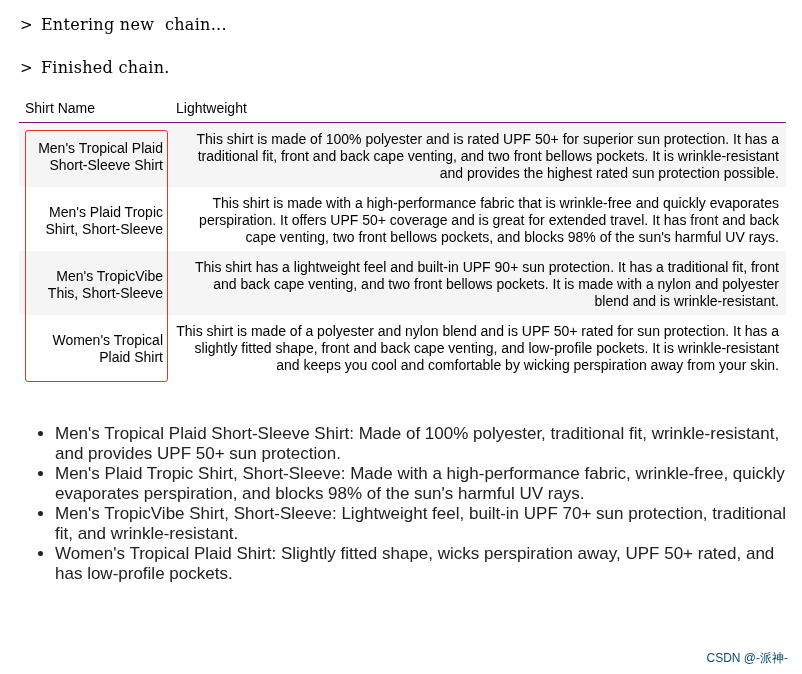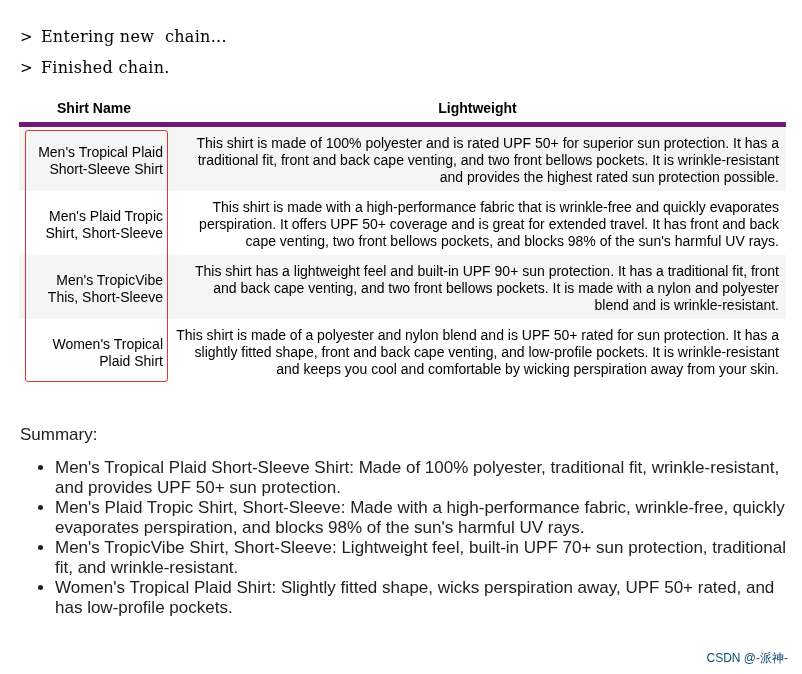--- a/index.html
+++ b/index.html
@@ -1,24 +1,24 @@
 <!DOCTYPE html>
 <html><head>
 <meta charset="utf-8">
 <style>
   html, body { margin: 0; padding: 0; background: #ffffff; }
   body { width: 802px; height: 674px; position: relative; overflow: hidden; color: #000; }
   .log { position: absolute; left: 20px; font-family: "DejaVu Serif", "Liberation Serif", serif; font-size: 16px; letter-spacing: 0.3px; white-space: pre; color: #000; }
   .log .arrow { font-family: "DejaVu Sans", sans-serif; font-size: 15px; margin-right: 8px; }
-  #log1 { top: 27px; }
+  #log1 { top: 15px; }
   #log2 { top: 58px; }
 
   .tbl-wrap { position: absolute; left: 19px; top: 98px; width: 767px; }
   table { border-collapse: collapse; width: 767px; font-family: "Liberation Sans", sans-serif; font-size: 14px; color: #000; }
-  thead th { text-align: center; font-weight: bold; font-size: 14px; padding: 1px 7px 6px 6px; border-bottom: 5px solid #701a75; vertical-align: bottom; height: 17px; }
+  thead th { text-align: left; font-weight: normal; font-size: 14px; padding: 1px 7px 6px 6px; border-bottom: 1px solid #701a75; vertical-align: bottom; height: 17px; }
   tbody td { text-align: right; vertical-align: middle; padding: 8px 7px 5px 6px; line-height: 17px; }
   tbody tr:nth-child(odd) td { background: #f5f5f5; }
   tbody tr:nth-child(even) td { background: #ffffff; }
   td.name { width: 138px; }
   td.desc { }
 
   .highlight-box { position: absolute; left: 25px; top: 130px; width: 143px; height: 252px; border: 1.5px solid #e0352b; border-radius: 3px; pointer-events: none; box-sizing: border-box; }
 
   .summary { position: absolute; left: 20px; top: 424px; width: 770px; font-family: "Liberation Sans", sans-serif; font-size: 17px; color: #222; }
   .summary .title { margin: 0 0 12px 0; line-height: 22px; }
@@ -58,21 +58,20 @@
         <td class="name">Women's Tropical Plaid Shirt</td>
         <td class="desc">This shirt is made of a polyester and nylon blend and is UPF 50+ rated for sun protection. It has a slightly fitted shape, front and back cape venting, and low-profile pockets. It is wrinkle-resistant and keeps you cool and comfortable by wicking perspiration away from your skin.</td>
       </tr>
     </tbody>
   </table>
 </div>
 
 <div class="highlight-box"></div>
 
 <div class="summary">
-  <p class="title">Summary:</p>
   <ul>
     <li>Men's Tropical Plaid Short-Sleeve Shirt: Made of 100% polyester, traditional fit, wrinkle-resistant, and provides UPF 50+ sun protection.</li>
     <li>Men's Plaid Tropic Shirt, Short-Sleeve: Made with a high-performance fabric, wrinkle-free, quickly evaporates perspiration, and blocks 98% of the sun's harmful UV rays.</li>
     <li>Men's TropicVibe Shirt, Short-Sleeve: Lightweight feel, built-in UPF 70+ sun protection, traditional fit, and wrinkle-resistant.</li>
     <li>Women's Tropical Plaid Shirt: Slightly fitted shape, wicks perspiration away, UPF 50+ rated, and has low-profile pockets.</li>
   </ul>
 </div>
 
 <div class="watermark">CSDN @-派神-</div>
 

